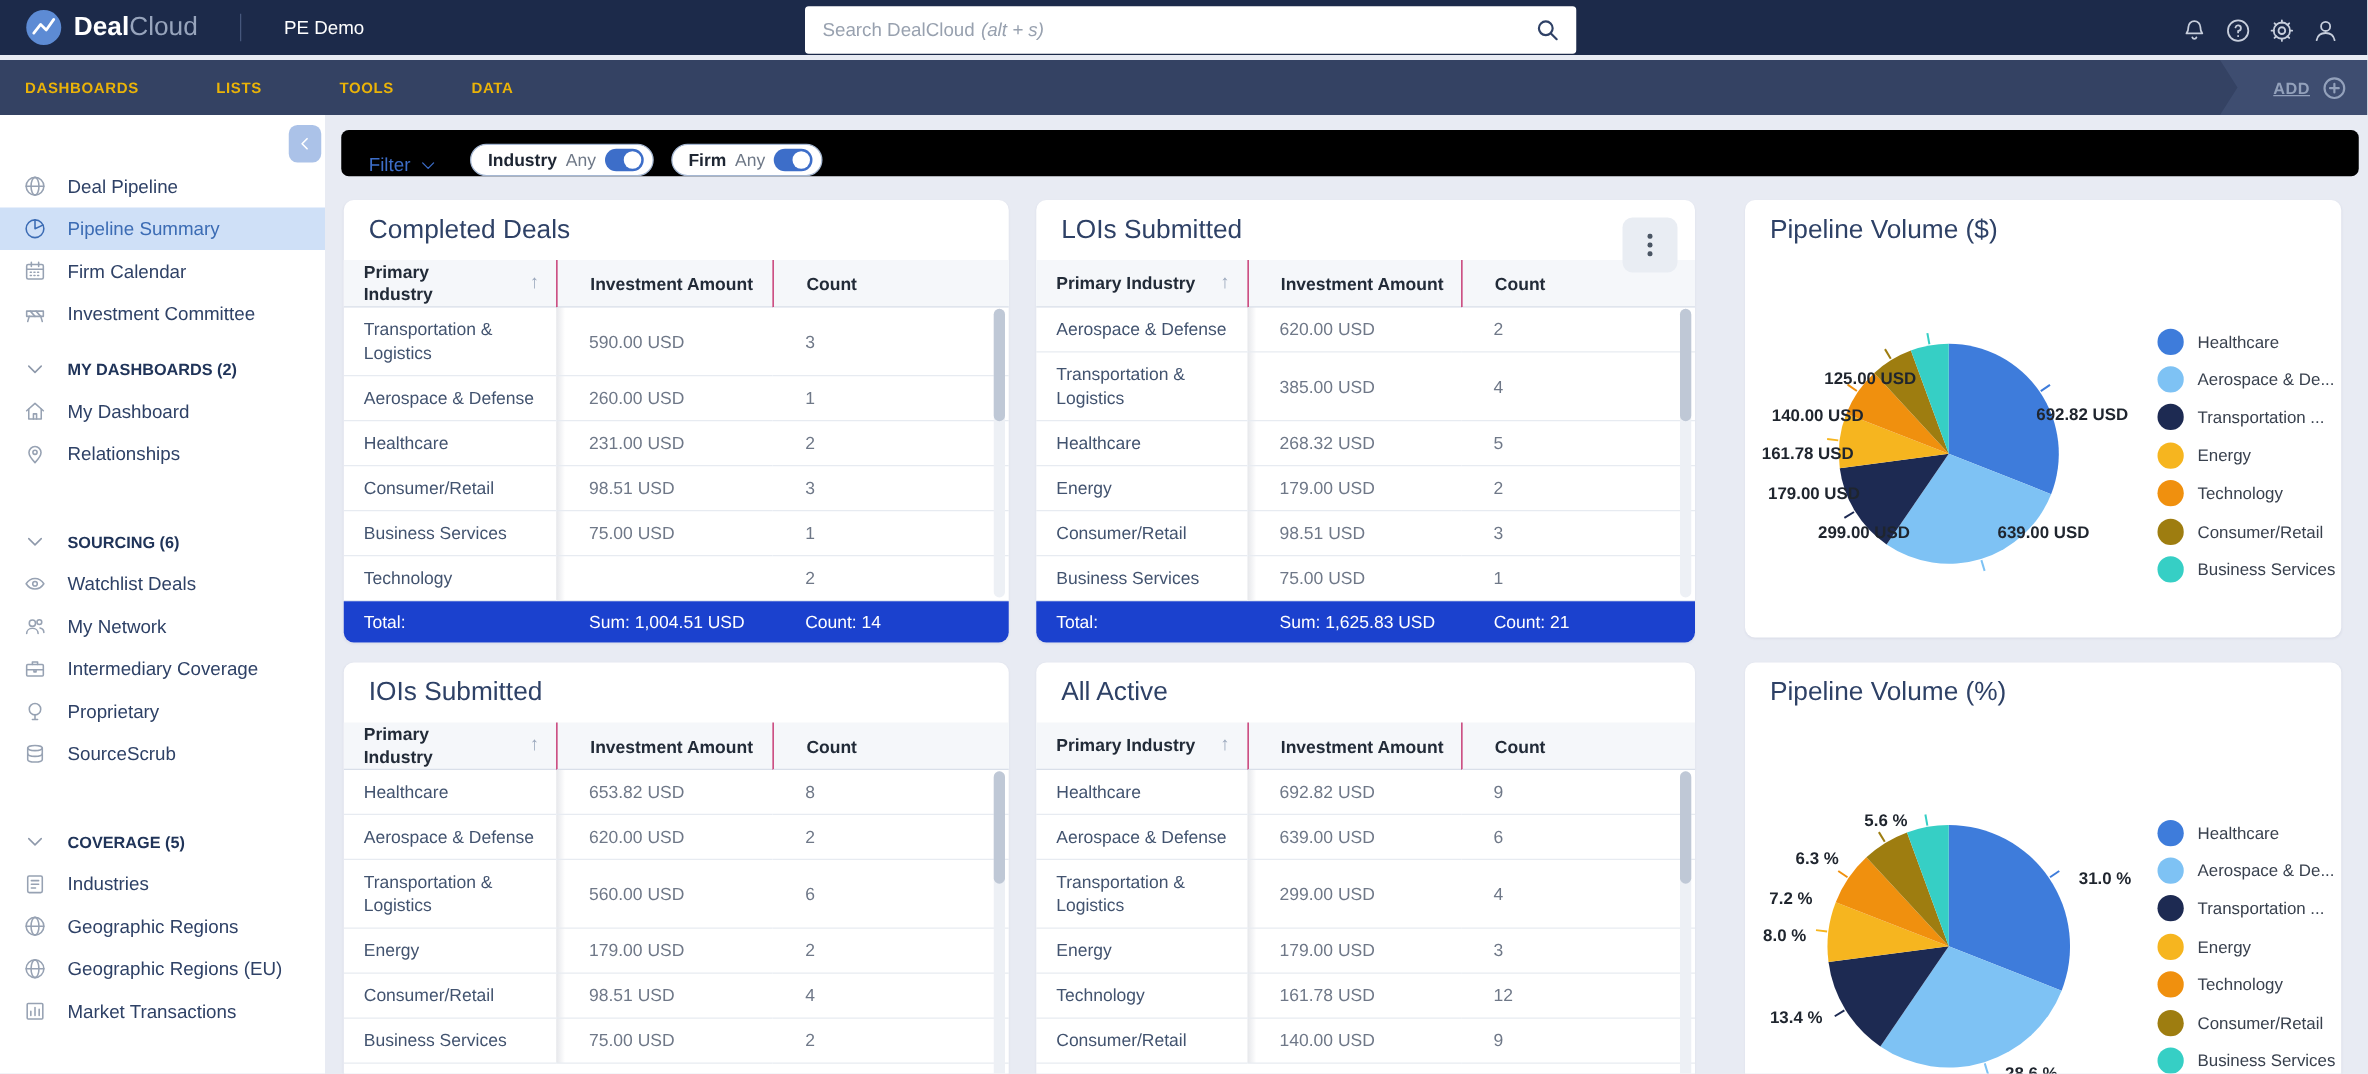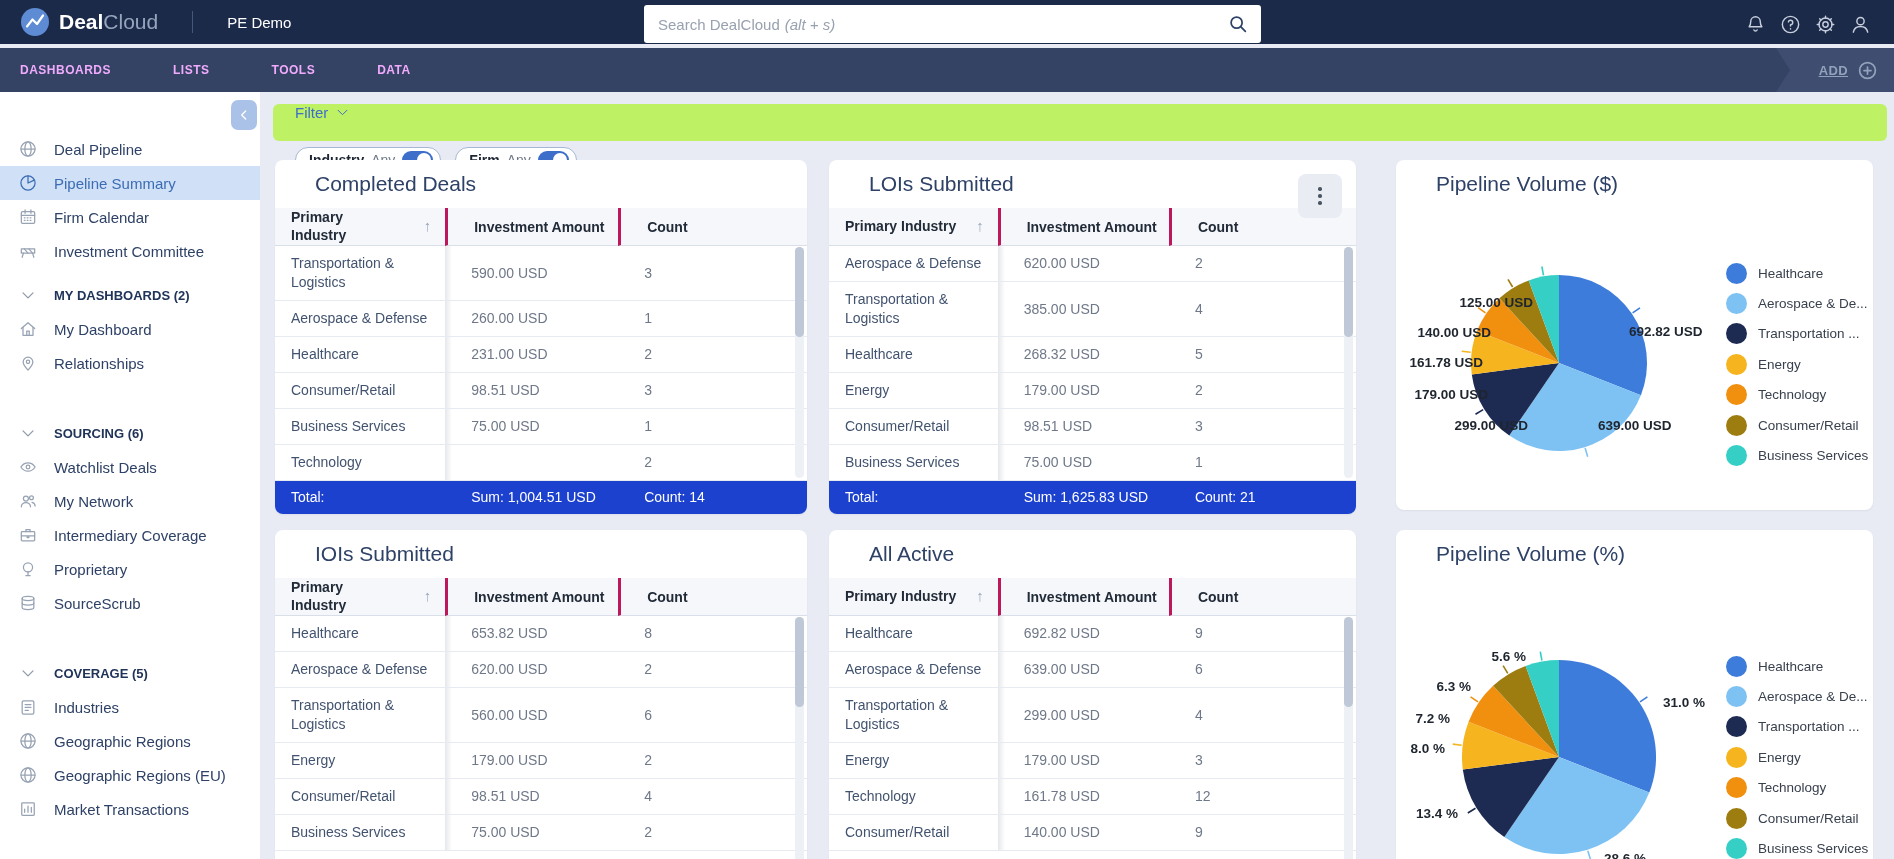--- a/index.html
+++ b/index.html
@@ -19,21 +19,21 @@
   .search .ph{font-size:15px;color:#98A1AF;}
   .search .hint{font-style:italic;margin-left:5px;font-size:15px;color:#98A1AF;}
   .search .spacer{flex:1;}
   .top-icons{position:absolute;right:22px;top:0;height:48px;display:flex;align-items:center;gap:12px;}
   .tico{width:23px;height:23px;color:#C7CEDC;background:none;border:none;padding:0;cursor:pointer;}
   .tico svg,.ic svg{width:100%;height:100%;stroke:currentColor;fill:none;stroke-width:1.5;stroke-linecap:round;stroke-linejoin:round;display:block;}
 
   
   .mainnav{position:absolute;top:48px;left:0;right:0;height:44px;background:#344263;display:flex;align-items:center;}
   #nav-list{display:flex;gap:62px;padding-left:20px;}
-  .nav-item{color:#f0abfc;font-size:12px;font-weight:bold;letter-spacing:.5px;cursor:pointer;}
+  .nav-item{color:#eab308;font-size:12px;font-weight:bold;letter-spacing:.5px;cursor:pointer;}
   .add-panel{position:absolute;right:0;top:0;height:100%;width:118px;background:#3E4D70;
              clip-path:polygon(0 0,100% 0,100% 100%,0 100%,14px 50%);
              display:flex;align-items:center;justify-content:flex-end;padding-right:16px;gap:9px;
              color:#93A1BB;font-weight:bold;font-size:13px;letter-spacing:.4px;cursor:pointer;text-decoration:underline;}
   .add-panel .ic{width:21px;height:21px;color:#93A1BB;}
 
   
   .sidebar{position:absolute;top:92px;left:0;width:260px;bottom:0;background:#fff;padding-top:40px;overflow:hidden;}
   .side-item{display:flex;align-items:center;height:34px;padding-left:18px;gap:16px;color:#2E4166;font-size:15px;cursor:pointer;}
   .side-item .ic{width:20px;height:20px;flex:none;color:#97A2B3;}
@@ -41,47 +41,47 @@
   .side-item.selected .ic{color:#3C6CB4;}
   .side-section{display:flex;align-items:center;gap:16px;height:34px;padding-left:18px;margin-top:36px;
                 color:#203459;font-size:13px;font-weight:bold;cursor:pointer;}
   .side-section.tight{margin-top:10px;}
   .side-section .ic{width:20px;height:20px;flex:none;color:#8E99AB;}
   .collapse-btn{position:absolute;top:100px;left:231px;width:26px;height:30px;border-radius:7px;background:#ABC2E8;
                 border:none;color:#fff;display:flex;align-items:center;justify-content:center;cursor:pointer;z-index:6;padding:0;}
   .collapse-btn svg{width:16px;height:16px;stroke:#fff;fill:none;stroke-width:2;stroke-linecap:round;stroke-linejoin:round;}
 
   
-  .filterbar{position:absolute;left:273px;top:104px;width:1614px;height:37px;background:#bef264;border-radius:6px;
-             display:flex;align-items:flex-start;padding-left:22px;gap:26px;flex-direction:column;}
+  .filterbar{position:absolute;left:273px;top:104px;width:1614px;height:37px;background:#000000;border-radius:6px;
+             display:flex;align-items:flex-end;padding-left:22px;gap:26px;}
   .filter-label{display:flex;align-items:center;gap:7px;color:#3D6EC9;font-size:15px;cursor:pointer;}
   .filter-label svg{width:15px;height:15px;stroke:#3D6EC9;fill:none;stroke-width:1.6;stroke-linecap:round;stroke-linejoin:round;}
   #pills{display:flex;gap:14px;}
   .pill{display:inline-flex;align-items:center;gap:7px;border:1.5px solid #A5B7D2;border-radius:16px;
         padding:3px 7px 3px 13px;background:#fff;}
   .pill b{font-size:14px;color:#1E2633;}
   .pill .val{font-size:14px;color:#6E7887;}
   .toggle{position:relative;width:31px;height:18px;border-radius:10px;background:#3D6EC9;cursor:pointer;flex:none;}
   .toggle .knob{position:absolute;top:2px;right:2px;width:14px;height:14px;border-radius:50%;background:#fff;}
 
   
   .card{position:absolute;background:#fff;border-radius:8px;box-shadow:0 1px 2px rgba(30,40,80,.06);}
   #card-completed{left:275px;top:160px;width:532px;height:354px;}
   #card-lois{left:829px;top:160px;width:527px;height:354px;}
   #card-pie1{left:1396px;top:160px;width:477px;height:350px;}
   #card-iois{left:275px;top:530px;width:532px;height:354px;}
   #card-allactive{left:829px;top:530px;width:527px;height:354px;}
   #card-pie2{left:1396px;top:530px;width:477px;height:380px;}
-  .card-title{height:48px;display:flex;align-items:center;font-size:21px;color:#2E4166;margin-left:40px;}
+  .card-title{height:48px;display:flex;align-items:center;padding-left:20px;font-size:21px;color:#2E4166;}
 
   table.tbl{width:100%;border-collapse:separate;border-spacing:0;table-layout:fixed;}
   .tbl th{height:38px;background:#F5F7FA;border-bottom:1px solid #D9DFE9;font-size:14px;color:#222B38;
           text-align:left;font-weight:bold;vertical-align:middle;padding:0 0 0 26px;}
   .tbl th:first-child{padding-left:16px;}
-  .tbl th + th{border-left:3px solid #be185d;}
+  .tbl th + th{border-left:1px solid #be185d;}
   .th1{display:flex;align-items:center;justify-content:space-between;padding-right:14px;line-height:1.25;}
   .sort{color:#9AA7BC;font-weight:normal;font-size:15px;cursor:pointer;}
   .wrap .th1 .lbl{display:inline-block;width:72px;}
   .tbl td{border-bottom:1px solid #E7EBF1;font-size:14px;color:#6F7888;padding:8px 8px 8px 26px;line-height:19px;}
   .tbl td.c1{color:#42536F;padding-left:16px;position:relative;}
   .tbl td.c1::after{content:'';position:absolute;top:0;right:-7px;width:7px;height:100%;
                     background:linear-gradient(to right,rgba(50,60,90,.12),rgba(50,60,90,0));}
   .total-bar{position:absolute;left:0;right:0;bottom:0;height:33px;background:#1B41CE;border-radius:0 0 8px 8px;
              color:#fff;font-size:14px;text-decoration:underline;}
   .total-bar span{position:absolute;top:8px;}

